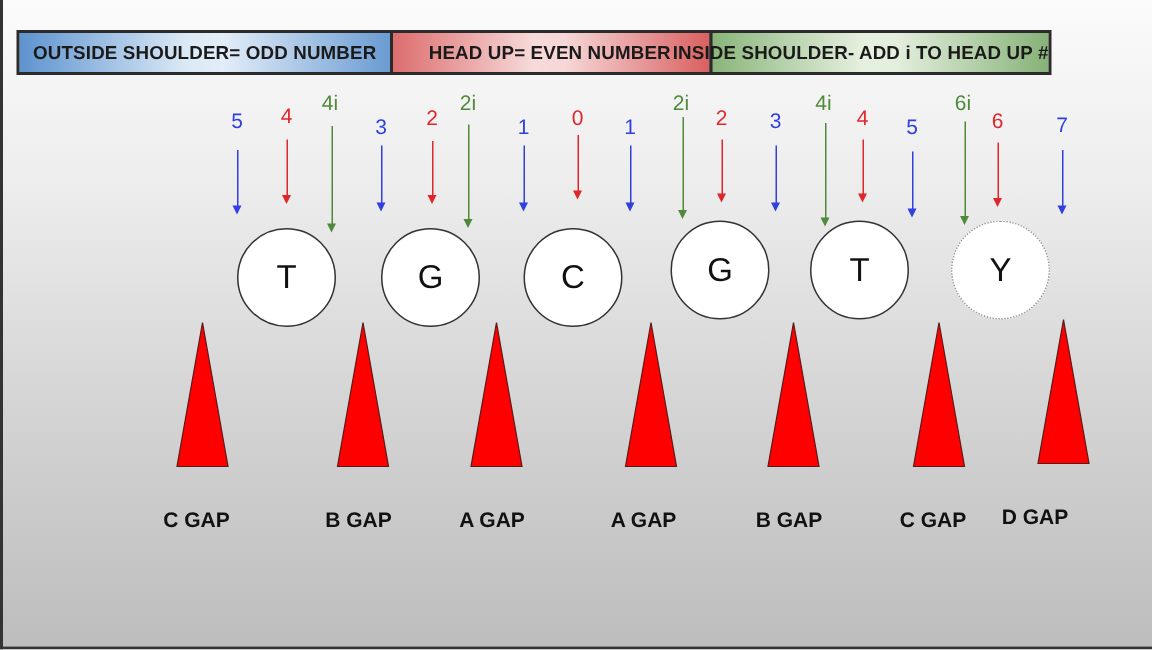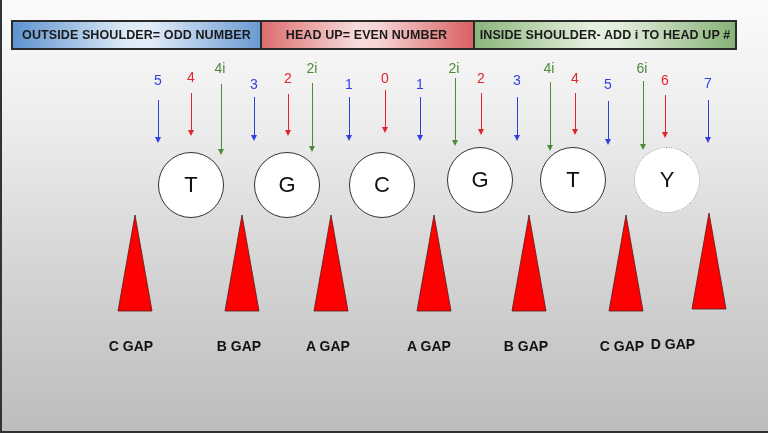--- a/index.html
+++ b/index.html
@@ -9,21 +9,21 @@
     background:linear-gradient(to bottom, #fbfbfb 0%, #ececec 30%, #d6d6d6 60%, #bdbdbd 100%);
     border-left:2px solid #333; border-bottom:2px solid #333; box-sizing:border-box;
   }
   .legend-box {
     position:absolute; top:20px; height:30px; box-sizing:border-box;
     border:2px solid #2b2b2b; display:flex; align-items:center; justify-content:center;
     font-weight:bold; font-size:12.5px; color:#1a1a1a; letter-spacing:0.1px; white-space:nowrap;
   }
   .lb-blue { left:9px; width:251px; background:linear-gradient(to right, #5e93cf, #dbe9f6 45%, #e2edf8 55%, #6a9bd2); }
   .lb-red { left:258px; width:215px; border-left:none; background:linear-gradient(to right, #dc6b6b, #f7dada 45%, #f6d6d6 55%, #d96060); }
-  .lb-green { left:471px; width:264px; background:linear-gradient(to right, #8ab57a, #e6f0e0 45%, #e3eedd 55%, #86b277); }
+  .lb-green { left:471px; width:228px; background:linear-gradient(to right, #8ab57a, #e6f0e0 45%, #e3eedd 55%, #86b277);justify-content:flex-end; }
   .num { position:absolute; font-size:14px; transform:translateX(-50%); line-height:1; }
   .arrow { position:absolute; width:0; transform:translateX(-50%); }
   .arrow .shaft { position:absolute; left:-0.5px; top:0; width:1.2px; }
   .arrow .head { position:absolute; left:-3px; width:0; height:0; border-left:3px solid transparent; border-right:3px solid transparent; border-top:6px solid; }
   .circle {
     position:absolute; width:66px; height:66px; border-radius:50%; background:#fff;
     border:1px solid #333; box-sizing:border-box; transform:translate(-50%,-50%);
     display:flex; align-items:center; justify-content:center; font-size:22px; color:#111;
   }
   .circle.dashed { border:1px dotted #999; }
@@ -191,15 +191,15 @@
       <polygon points="707,213 690,309 724,309"></polygon>
     </g>
   </svg>
 
   <span class="gap-label" style="left:129px;top:338px">C GAP</span>
   <span class="gap-label" style="left:237px;top:338px">B GAP</span>
   <span class="gap-label" style="left:326px;top:338px">A GAP</span>
   <span class="gap-label" style="left:427px;top:338px">A GAP</span>
   <span class="gap-label" style="left:524px;top:338px">B GAP</span>
   <span class="gap-label" style="left:620px;top:338px">C GAP</span>
-  <span class="gap-label" style="left:671px;top:336px">D GAP</span>
+  <span class="gap-label" style="left:688px;top:336px">D GAP</span>
 
 </div>
 
 </body></html>

